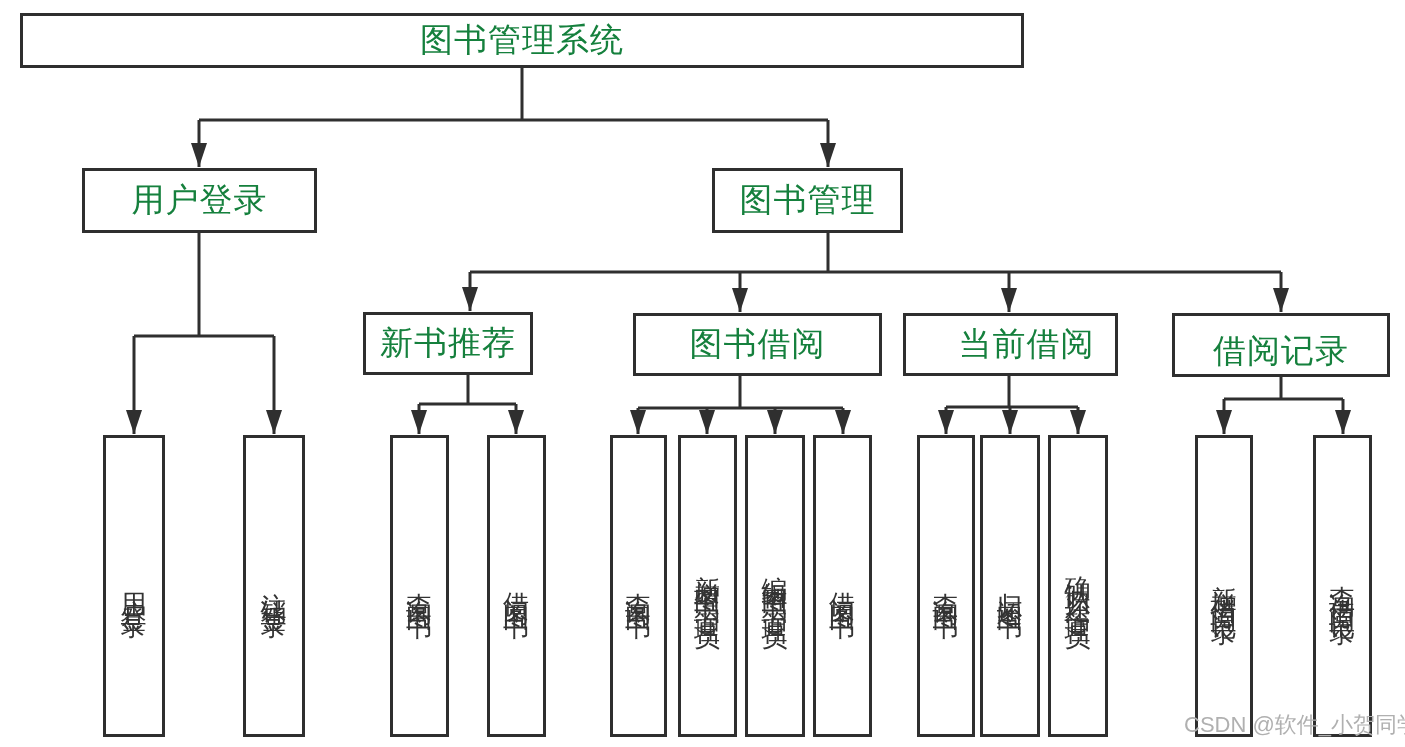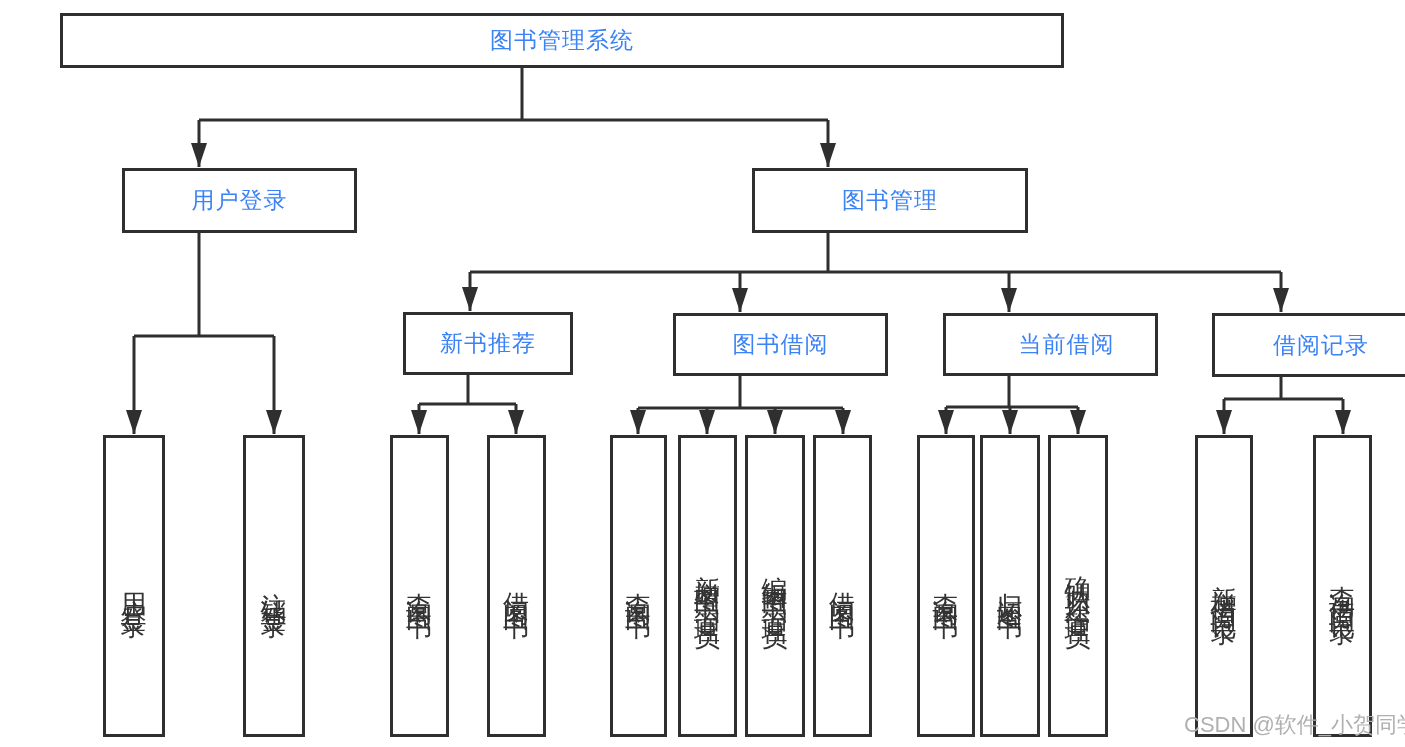--- a/index.html
+++ b/index.html
@@ -10,21 +10,21 @@
   }
   .canvas {
     position: relative; width: 1405px; height: 747px; background: #ffffff;
   }
   .wires { position: absolute; left: 0; top: 0; }
   .hbox {
     position: absolute;
     border: 3px solid #2f2f2f;
     background: #ffffff;
     display: flex; align-items: center; justify-content: center;
-    color: #3b82f6; font-size: 23px; letter-spacing: 1px; margin-left: 40px;
+    color: #15803d; font-size: 33px; letter-spacing: 1px;
   }
   .vbox {
     position: absolute;
     border: 3px solid #2f2f2f;
     background: #ffffff;
     display: flex; align-items: center; justify-content: center;
     color: #333333; font-size: 26px;
   }
   .vbox .vlabel {
     writing-mode: vertical-rl;
@@ -85,34 +85,34 @@
     </g>
   </svg>
 
   <div class="hbox" style="left:20px; top:13px; width:1004px; height:55px;">
     <span>图书管理系统</span>
   </div>
 
   <div class="hbox" style="left:82px; top:168px; width:235px; height:65px;">
     <span>用户登录</span>
   </div>
-  <div class="hbox" style="left:712px; top:168px; width:276px; height:65px;text-align:right;">
+  <div class="hbox" style="left:712px; top:168px; width:191px; height:65px;text-align:right;">
     <span>图书管理</span>
   </div>
 
   <div class="hbox" style="left:363px; top:312px; width:170px; height:63px;">
     <span>新书推荐</span>
   </div>
-  <div class="hbox" style="left:633px; top:313px; width:215px; height:63px;">
+  <div class="hbox" style="left:633px; top:313px; width:249px; height:63px;">
     <span>图书借阅</span>
   </div>
   <div class="hbox" style="left:903px; top:313px; width:215px; height:63px;padding-left:32px;">
     <span>当前借阅</span>
   </div>
-  <div class="hbox" style="left:1172px; top:313px; width:218px; height:64px;">
+  <div class="hbox" style="left:1172px; top:313px; width:218px; height:64px;align-items:flex-end;">
     <span>借阅记录</span>
   </div>
 
   <div class="vbox" style="left:103px; top:435px; width:62px; height:302px;">
     <span class="vlabel">用户登录</span>
   </div>
   <div class="vbox" style="left:243px; top:435px; width:62px; height:302px;">
     <span class="vlabel">注销登录</span>
   </div>
 

